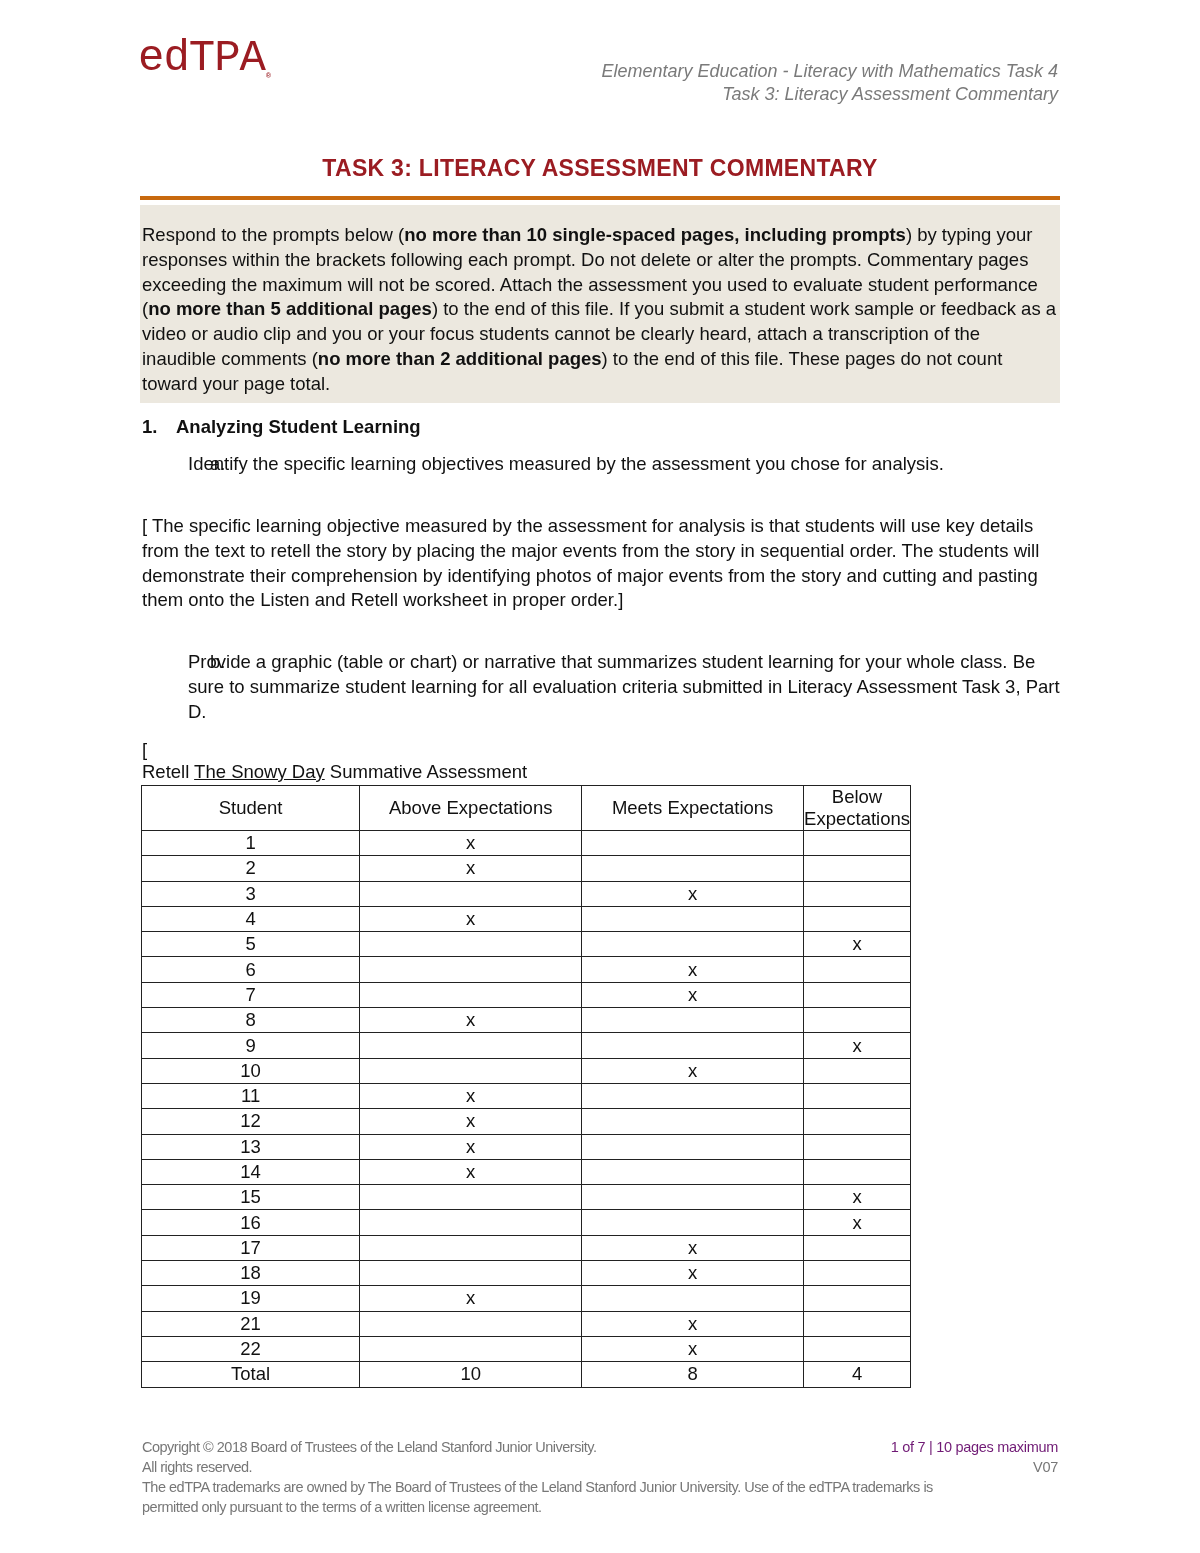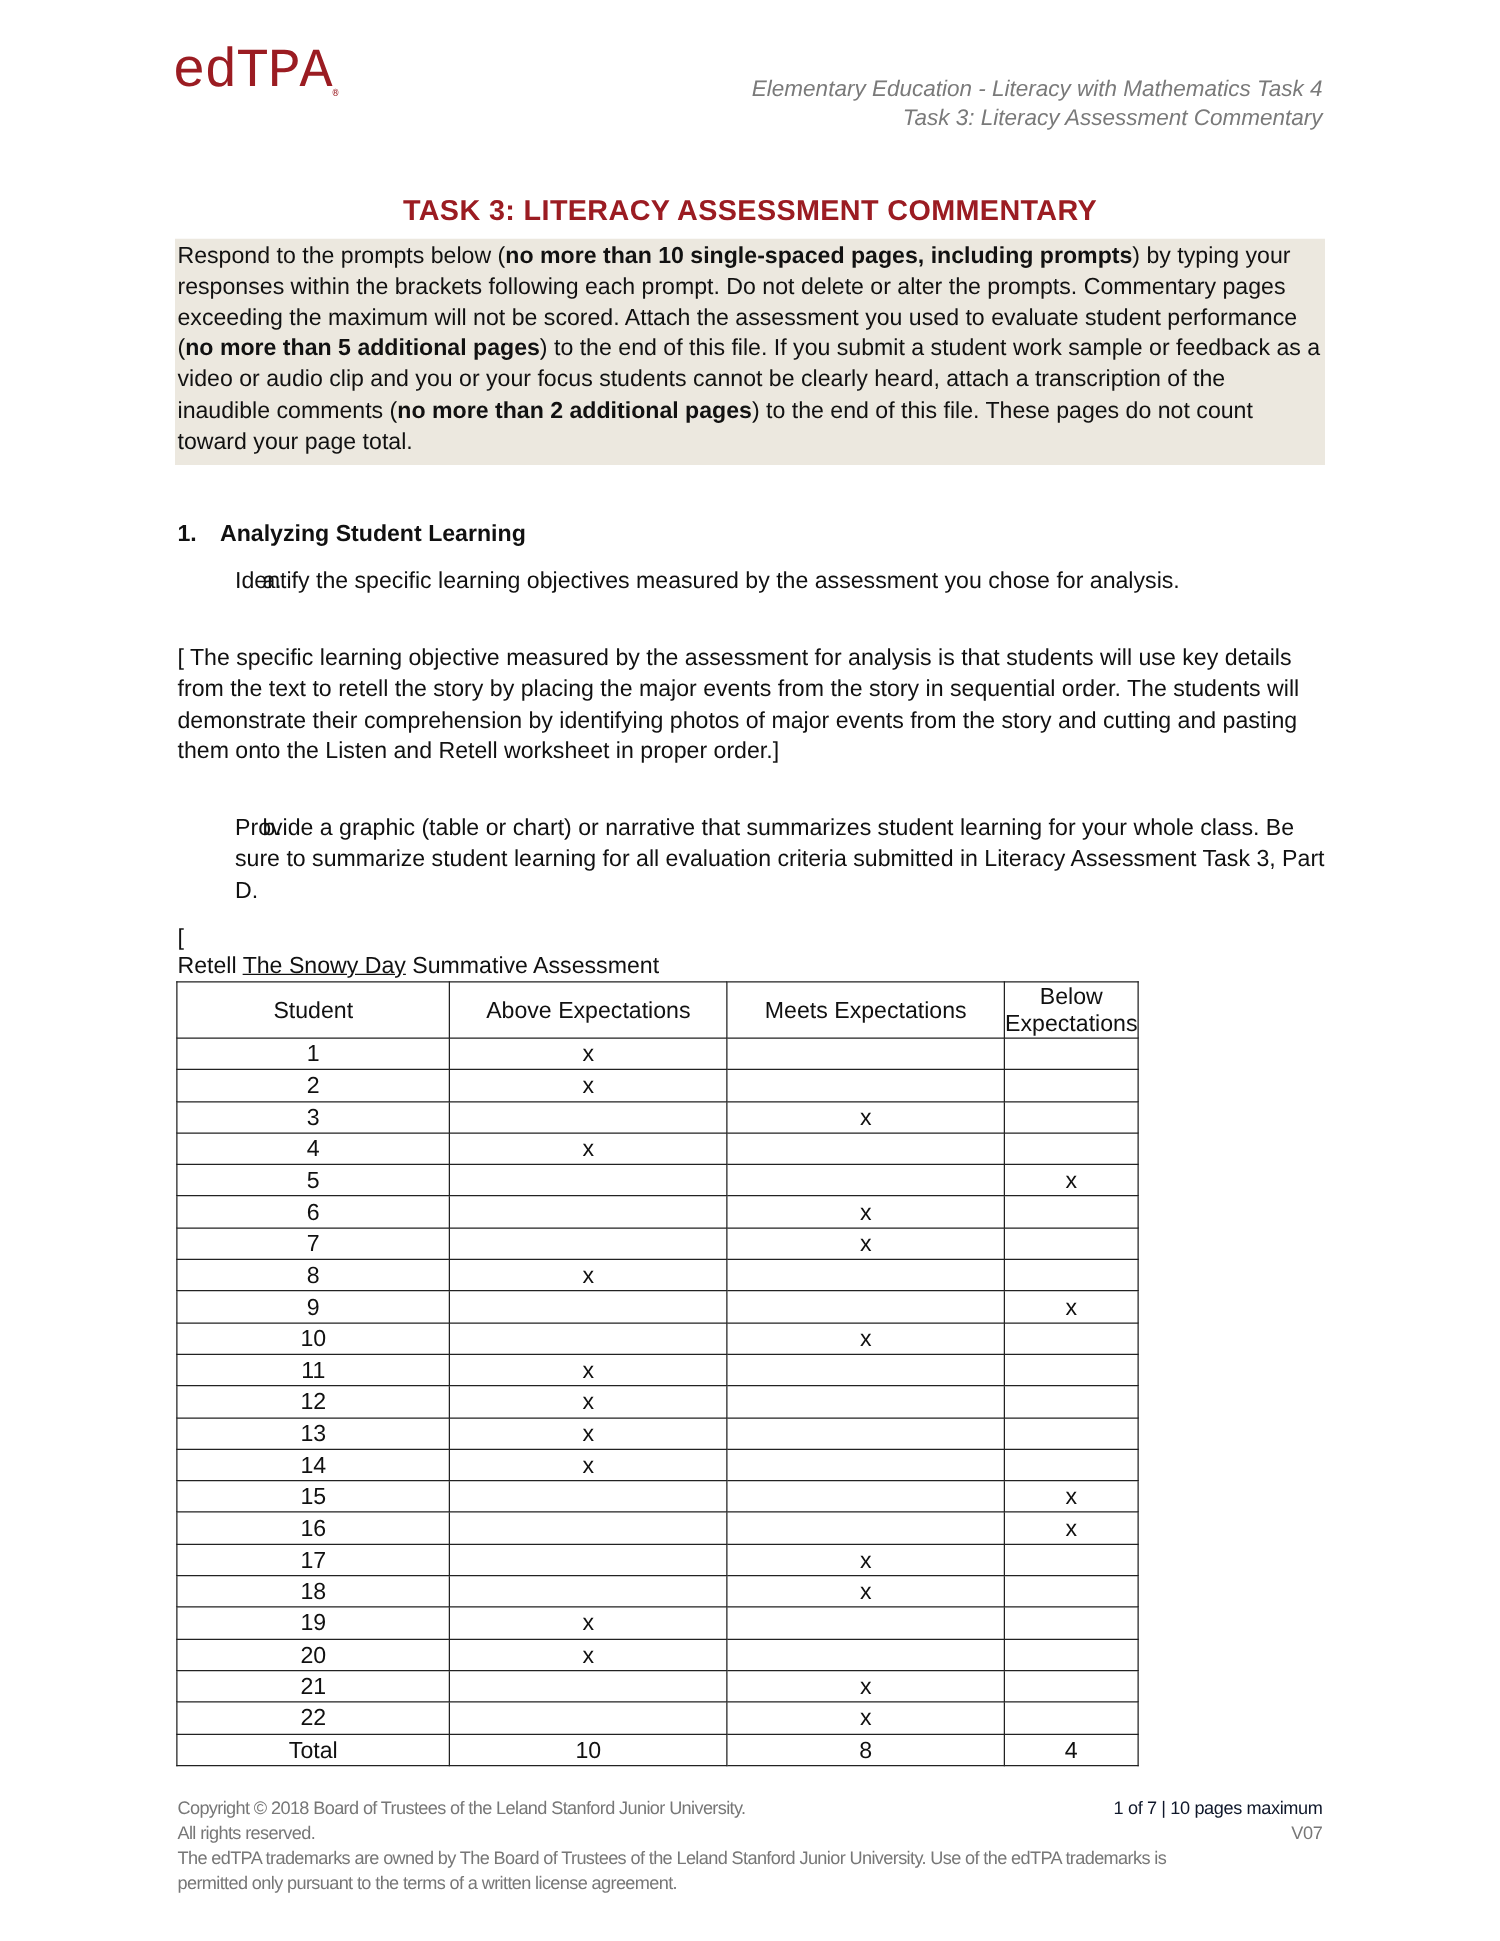--- a/index.html
+++ b/index.html
@@ -6,38 +6,38 @@
     body { width: 1200px; height: 1553px; position: relative; overflow: hidden;
            font-family: "Liberation Sans", sans-serif; color: #111; }
     .logo { position: absolute; left: 138px; top: 36px; font-family: Liberation Mono, monospace;
             font-size: 44px; color: #9b1c22; letter-spacing: -1px; line-height: 1; }
     .logo .reg { font-size: 8px; vertical-align: bottom; margin-left: 1px; }
     .hdr-right { position: absolute; right: 142px; top: 60px; text-align: right;
                  font-style: italic; color: #7a7a7a; font-size: 18px; line-height: 23px; }
     .title { position: absolute; left: 140px; width: 920px; top: 155px; text-align: center;
              color: #9b1c22; font-weight: bold; font-size: 23px; letter-spacing: 0.3px; }
     .rule { position: absolute; left: 140px; width: 920px; top: 196px; height: 4px; background: #c8690e; }
-    .instr { position: absolute; left: 140px; width: 916px; top: 191px; background: #ece8df;
-             padding: 1px 2px 6px 2px; font-size: 18.5px; line-height: 24.8px; color: #111; }
+    .instr { position: absolute; left: 140px; width: 916px; top: 205px; background: #ece8df;
+             padding: 18px 2px 6px 2px; font-size: 18.5px; line-height: 24.8px; color: #111; }
     .instr b { font-weight: bold; }
     .sec { position: absolute; left: 142px; top: 416px; font-size: 18.5px; font-weight: bold; }
     .sec .num { display: inline-block; width: 34px; }
     .prompt { position: absolute; left: 142px; width: 920px; font-size: 18.5px; line-height: 24.8px; }
     .prompt .lbl { position: absolute; left: 68px; }
     .prompt .txt { display: block; margin-left: 46px; padding-left: 0; }
     .resp { position: absolute; left: 142px; width: 918px; font-size: 18.5px; line-height: 24.8px; }
     .table-caption { position: absolute; left: 142px; width: 916px; top: 761px; font-size: 18.5px; }
     .table-caption u { text-decoration: underline; }
     table.assess { position: absolute; left: 141px; top: 785px; width: 770px; border-collapse: collapse; font-size: 18.5px; }
     table.assess td, table.assess th { border: 1.5px solid #222; text-align: center; height: 24.3px; padding: 0;
                                        font-weight: normal; line-height: 22px; }
     table.assess th { height: 24px; }
     .foot-left { position: absolute; left: 142px; top: 1437px; font-size: 14.5px; color: #777; line-height: 20px; letter-spacing: -0.5px; }
     .foot-right { position: absolute; right: 142px; top: 1437px; text-align: right; font-size: 14.5px; line-height: 20px; letter-spacing: -0.3px; }
-    .foot-right .pg { color: #0f172a; }
+    .foot-right .pg { color: #701a75; }
     .foot-right .ver { color: #777; }
   </style>
 </head>
 <body>
 
 <div class="logo"><span>edTPA</span><span class="reg">®</span></div>
 
 <div class="hdr-right">
   <div>Elementary Education - Literacy with Mathematics Task 4</div>
   <div>Task 3: Literacy Assessment Commentary</div>
@@ -184,26 +184,20 @@
         <td>x</td>
         <td></td>
       </tr>
       <tr>
         <td>19</td>
         <td>x</td>
         <td></td>
         <td></td>
       </tr>
       <tr>
-        <td>20</td>
-        <td>x</td>
-        <td></td>
-        <td></td>
-      </tr>
-      <tr>
         <td>21</td>
         <td></td>
         <td>x</td>
         <td></td>
       </tr>
       <tr>
         <td>22</td>
         <td></td>
         <td>x</td>
         <td></td>

